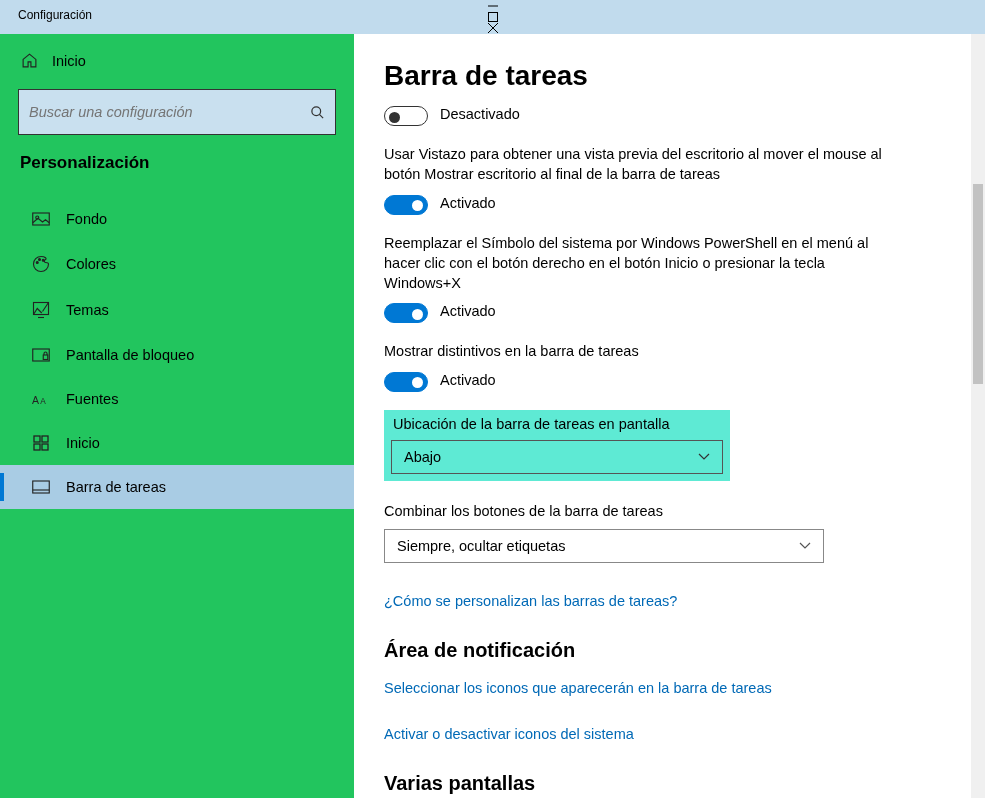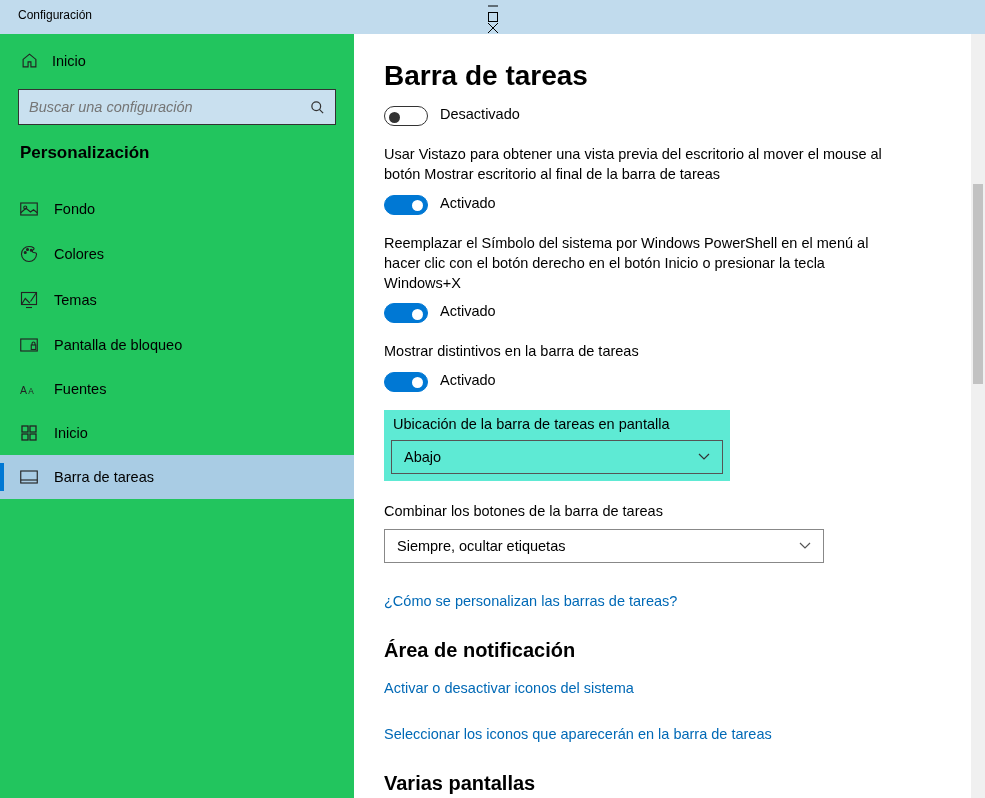--- a/index.html
+++ b/index.html
@@ -9,28 +9,28 @@
 .titlebar .title { position: absolute; left: 18px; top: 8px; font-size: 12px; color: #000; }
 .titlebar .tbtn { width: 46px; height: 34px; display: flex; align-items: center; justify-content: center; color: #000; }
 .titlebar .tbtn svg { width: 10px; height: 10px; }
 
 .app { display: flex; height: calc(798px - 34px); }
 
 .sidebar { width: 354px; background: #22c55e; padding: 0; }
 .home { display: flex; align-items: center; gap: 14px; padding: 18px 20px 14px 20px; font-size: 14.5px; }
 .home .icon { width: 18px; display: flex; justify-content: center; }
 
-.search { margin: 6px 18px 18px 18px; height: 36px; border: 1px solid #333; background: #c9e0ef; display: flex; align-items: center; padding: 12px 10px; }
+.search { margin: 6px 18px 18px 18px; height: 46px; border: 1px solid #333; background: #c9e0ef; display: flex; align-items: center; padding: 12px 10px; }
 .search input { flex: 1; border: none; background: transparent; font-size: 14.5px; color: #333; outline: none; font-style: italic; }
 .search .sicon { color: #333; }
 
 .section-label { padding: 0 20px 12px 20px; font-size: 17px; font-weight: 600; }
 
 .navlist { margin-top: 12px; }
-.navitem { display: flex; align-items: center; gap: 16px; padding: 14px 20px; font-size: 14.5px; position: relative; }
+.navitem { display: flex; align-items: center; gap: 16px; padding: 14px 32px; font-size: 14.5px; position: relative; }
 .navitem .icon { width: 18px; display: flex; justify-content: center; color: #222; }
 .navitem.selected { background: #a9cce4; }
 .navitem.selected::before { content: ""; position: absolute; left: 0; top: 8px; bottom: 8px; width: 4px; background: #0078d4; }
 
 .content-wrap { flex: 1; position: relative; background: #fff; }
 .content { height: 100%; overflow-y: auto; padding: 26px 44px 20px 30px; }
 .content h1 { font-size: 28px; font-weight: 600; margin-bottom: 14px; }
 
 .toggle-row { display: flex; gap: 12px; margin: 10px 0 18px 0; }
 .toggle { width: 44px; height: 20px; border-radius: 10px; position: relative; }
@@ -233,22 +233,22 @@
         <span class="chev">
             <svg width="12" height="8" viewBox="0 0 12 8" fill="none" stroke="#555" stroke-width="1.2">
               <path d="M1 1 L6 6 L11 1"></path>
             </svg>
           </span>
       </div>
 
       <a class="link">¿Cómo se personalizan las barras de tareas?</a>
 
       <h2>Área de notificación</h2>
+      <a class="link">Seleccionar los iconos que aparecerán en la barra de tareas</a>
       <a class="link">Activar o desactivar iconos del sistema</a>
-      <a class="link">Seleccionar los iconos que aparecerán en la barra de tareas</a>
 
       <h2>Varias pantallas</h2>
     </div>
 
     <div class="scrollbar-track">
       <div class="scrollbar-thumb"></div>
     </div>
   </div>
 </div>
 

